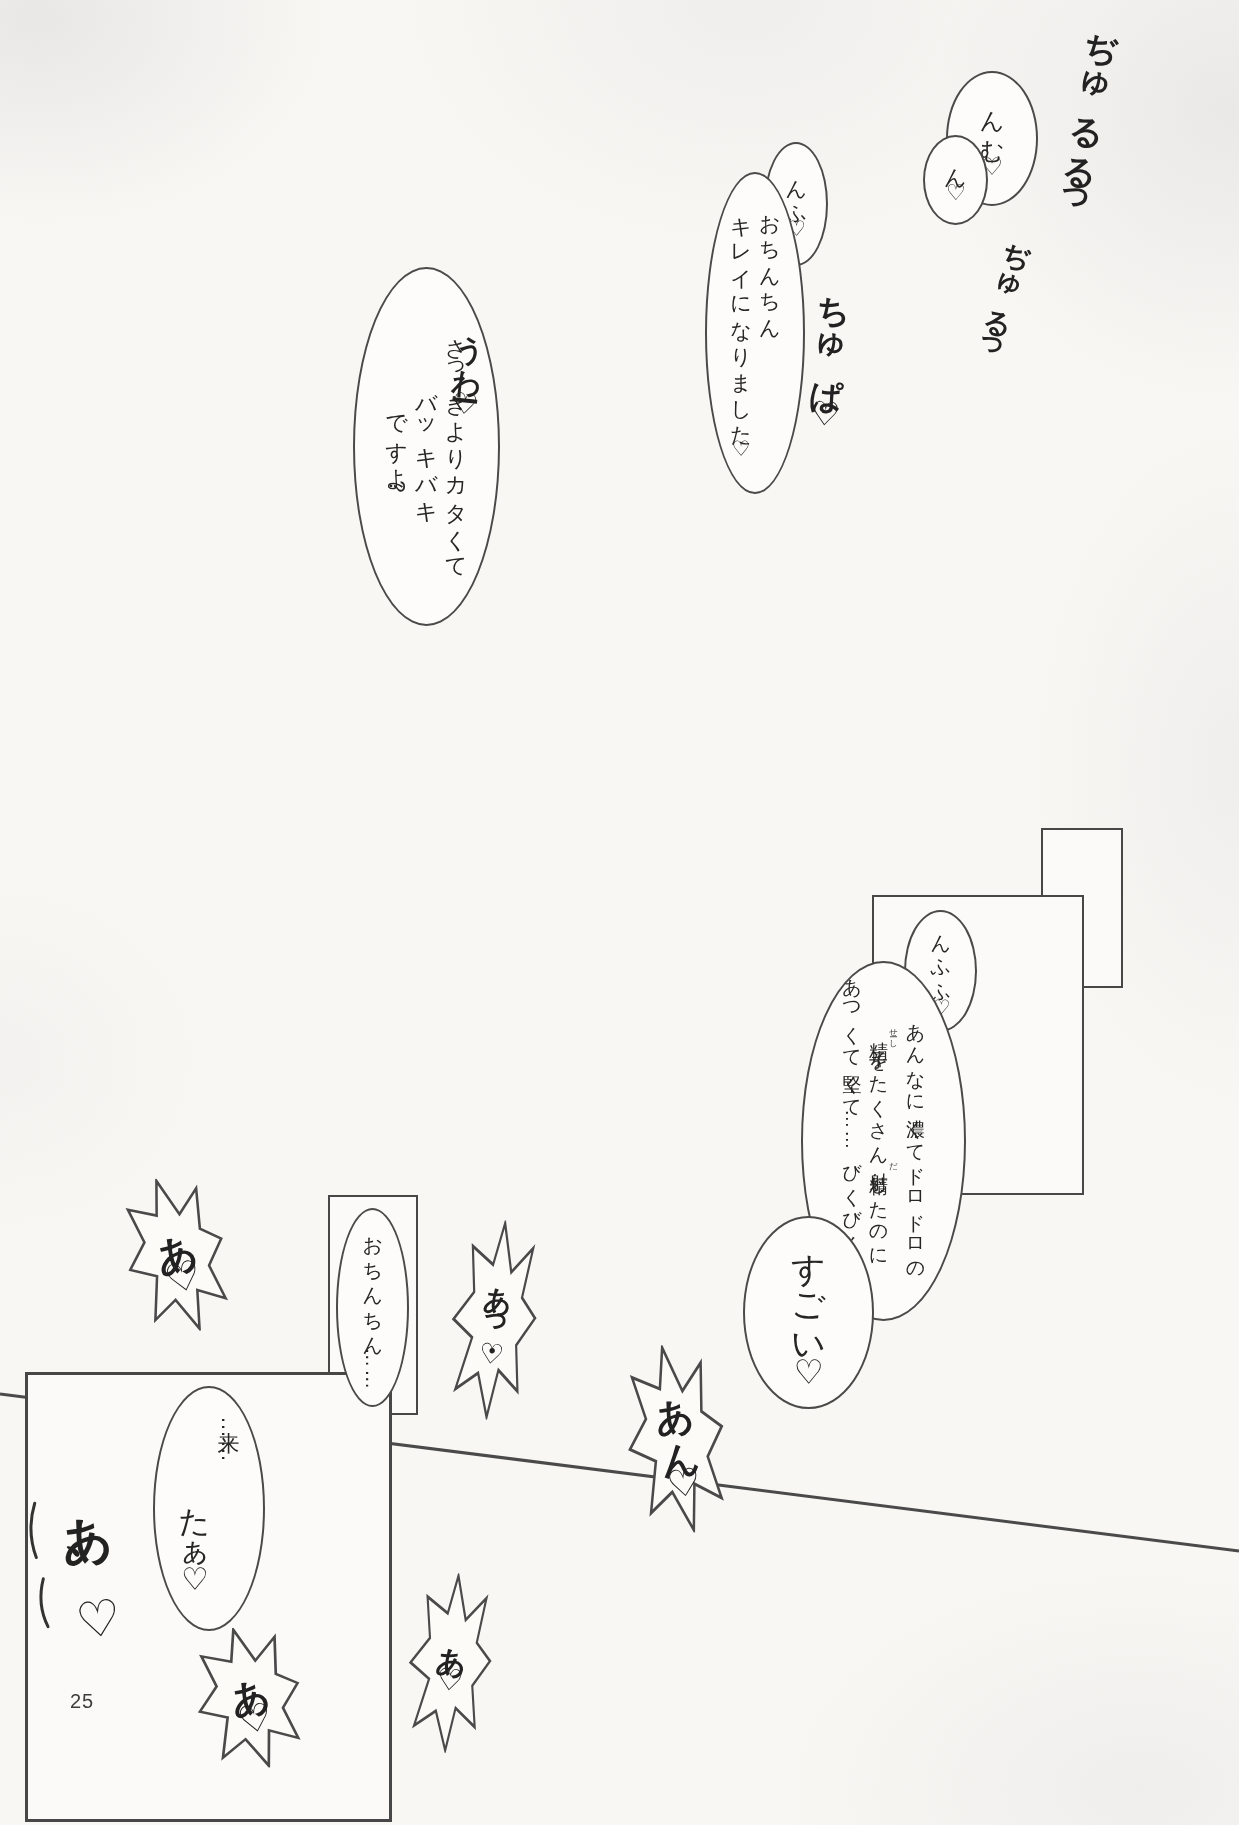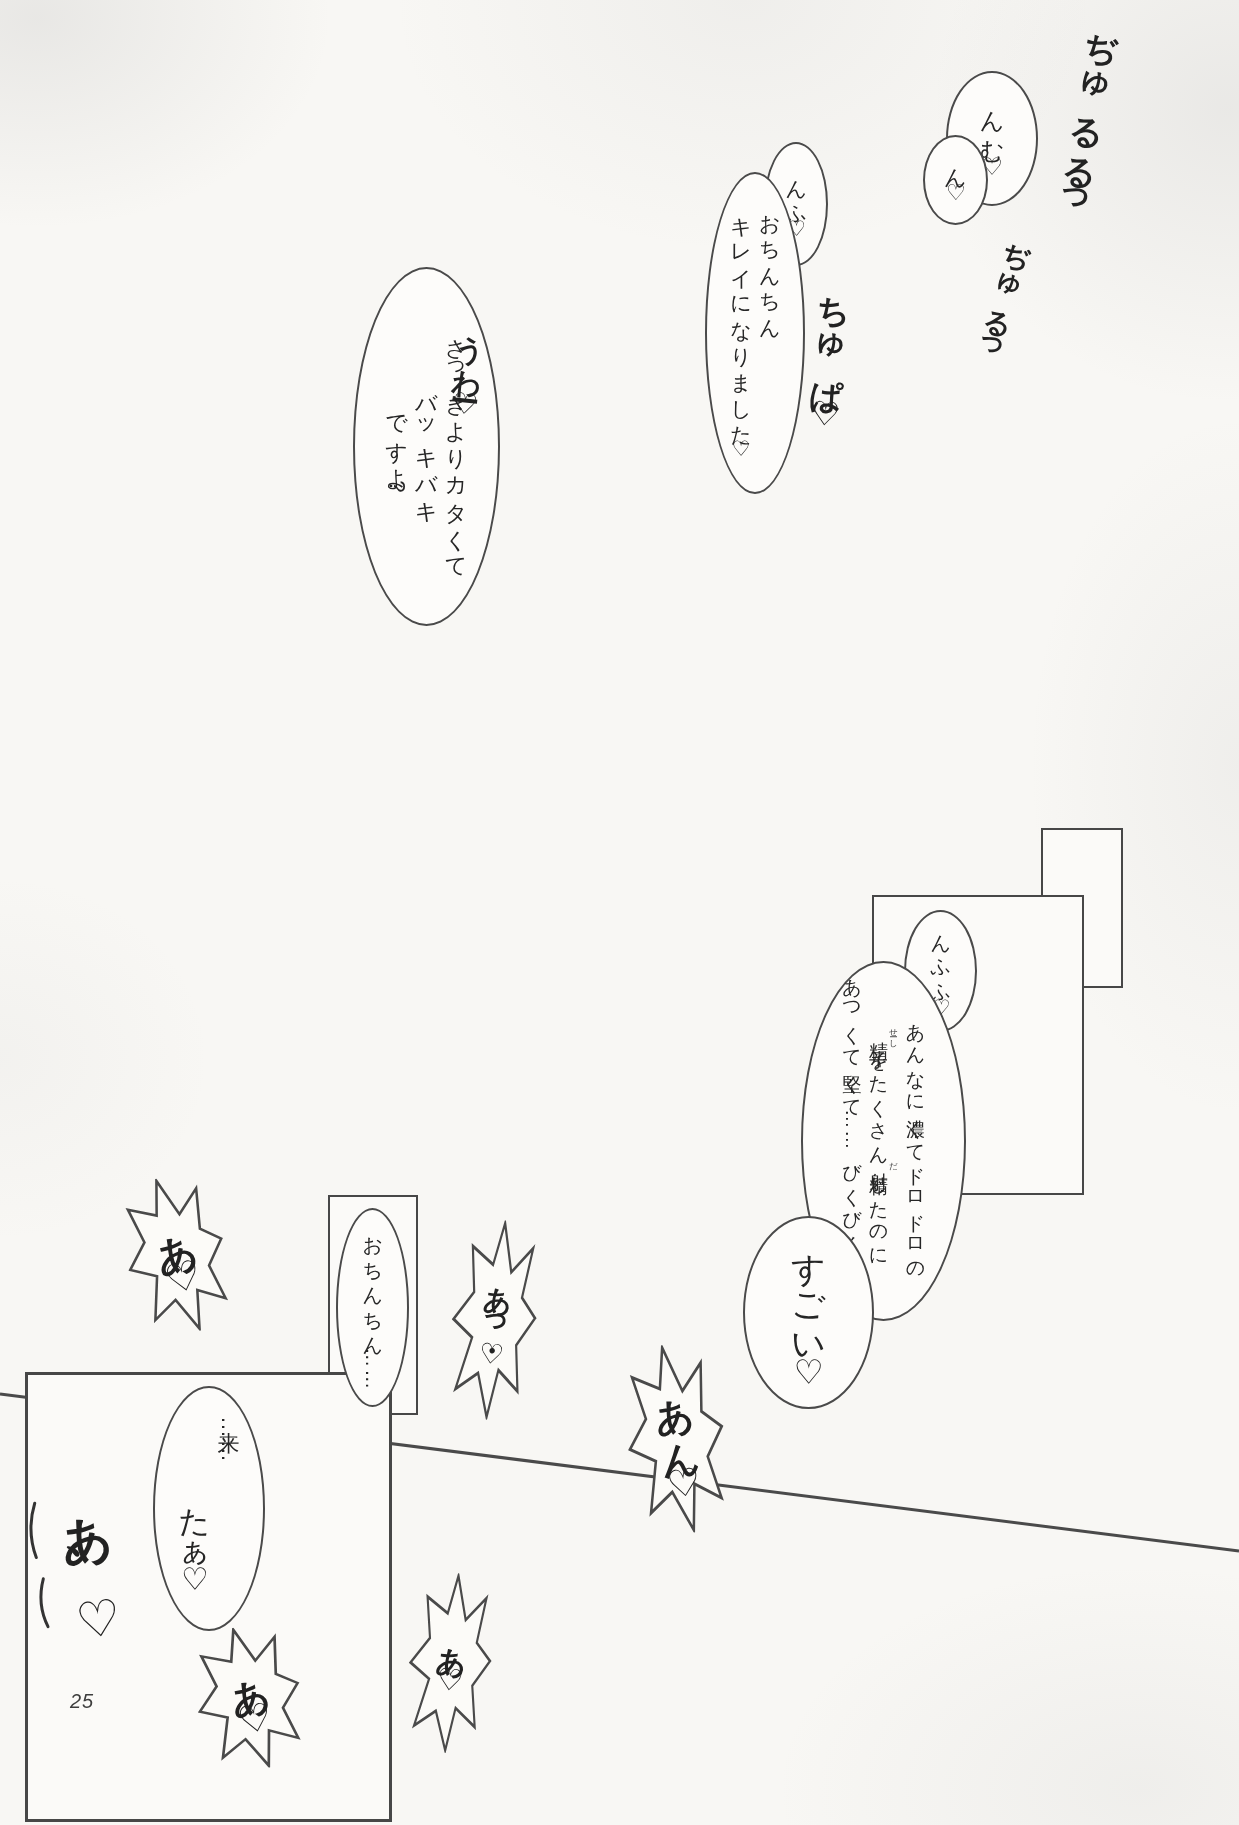--- a/index.html
+++ b/index.html
@@ -38,21 +38,21 @@
   ruby rt { font-size:0.45em; letter-spacing:0; color:#3a3a3a; }
   .sfx {
     position:absolute; z-index:4;
     display:flex; align-items:center; justify-content:center;
   }
   .sfx .vtext { position:relative; z-index:1; font-weight:bold; color:#222; }
   .burst { position:absolute; inset:0; width:100%; height:100%; z-index:0; }
   .burst use, .burst polygon { fill:#fcfbf8; stroke:#4a4a4a; stroke-width:2.5; stroke-linejoin:miter; }
   .stress { position:absolute; left:-16px; top:18px; z-index:0; }
   .stress path { fill:none; stroke:#333; stroke-width:3; stroke-linecap:round; }
-  .page-number { position:absolute; z-index:5; font-size:20px; color:#3d3d3d; letter-spacing:1px;font-style:italic; }
+  .page-number { position:absolute; z-index:5; font-size:20px; color:#3d3d3d; letter-spacing:1px; }
 </style>
 </head>
 <body>
 
 <svg width="0" height="0" style="position:absolute" aria-hidden="true">
   <defs>
     <polygon id="spike" points="96,70 78,92 86,126 61,112 54,148 38,116 14,130 26,90 2,78 22,56 14,22 40,34 48,2 62,38 84,18 78,56"></polygon>
   </defs>
 </svg>
 

